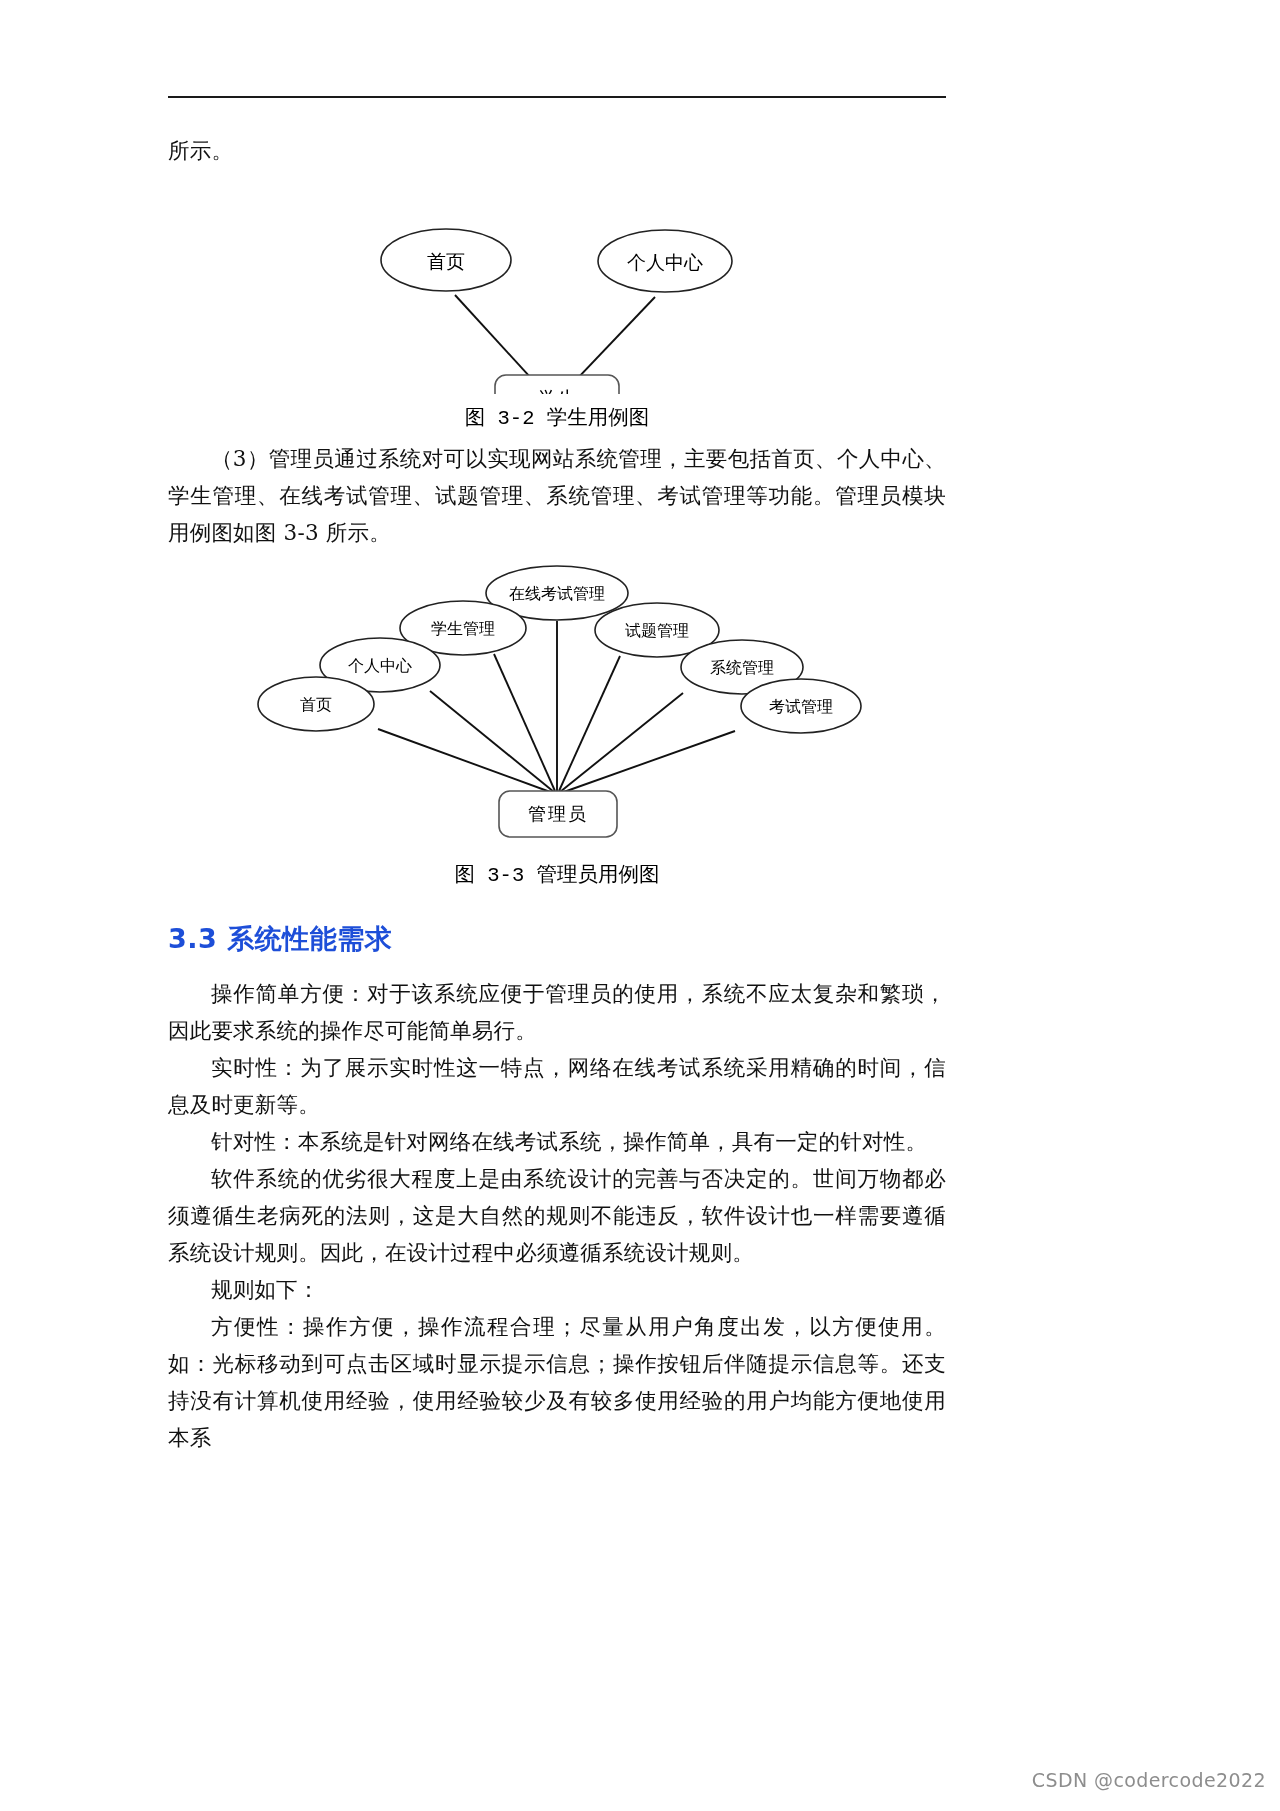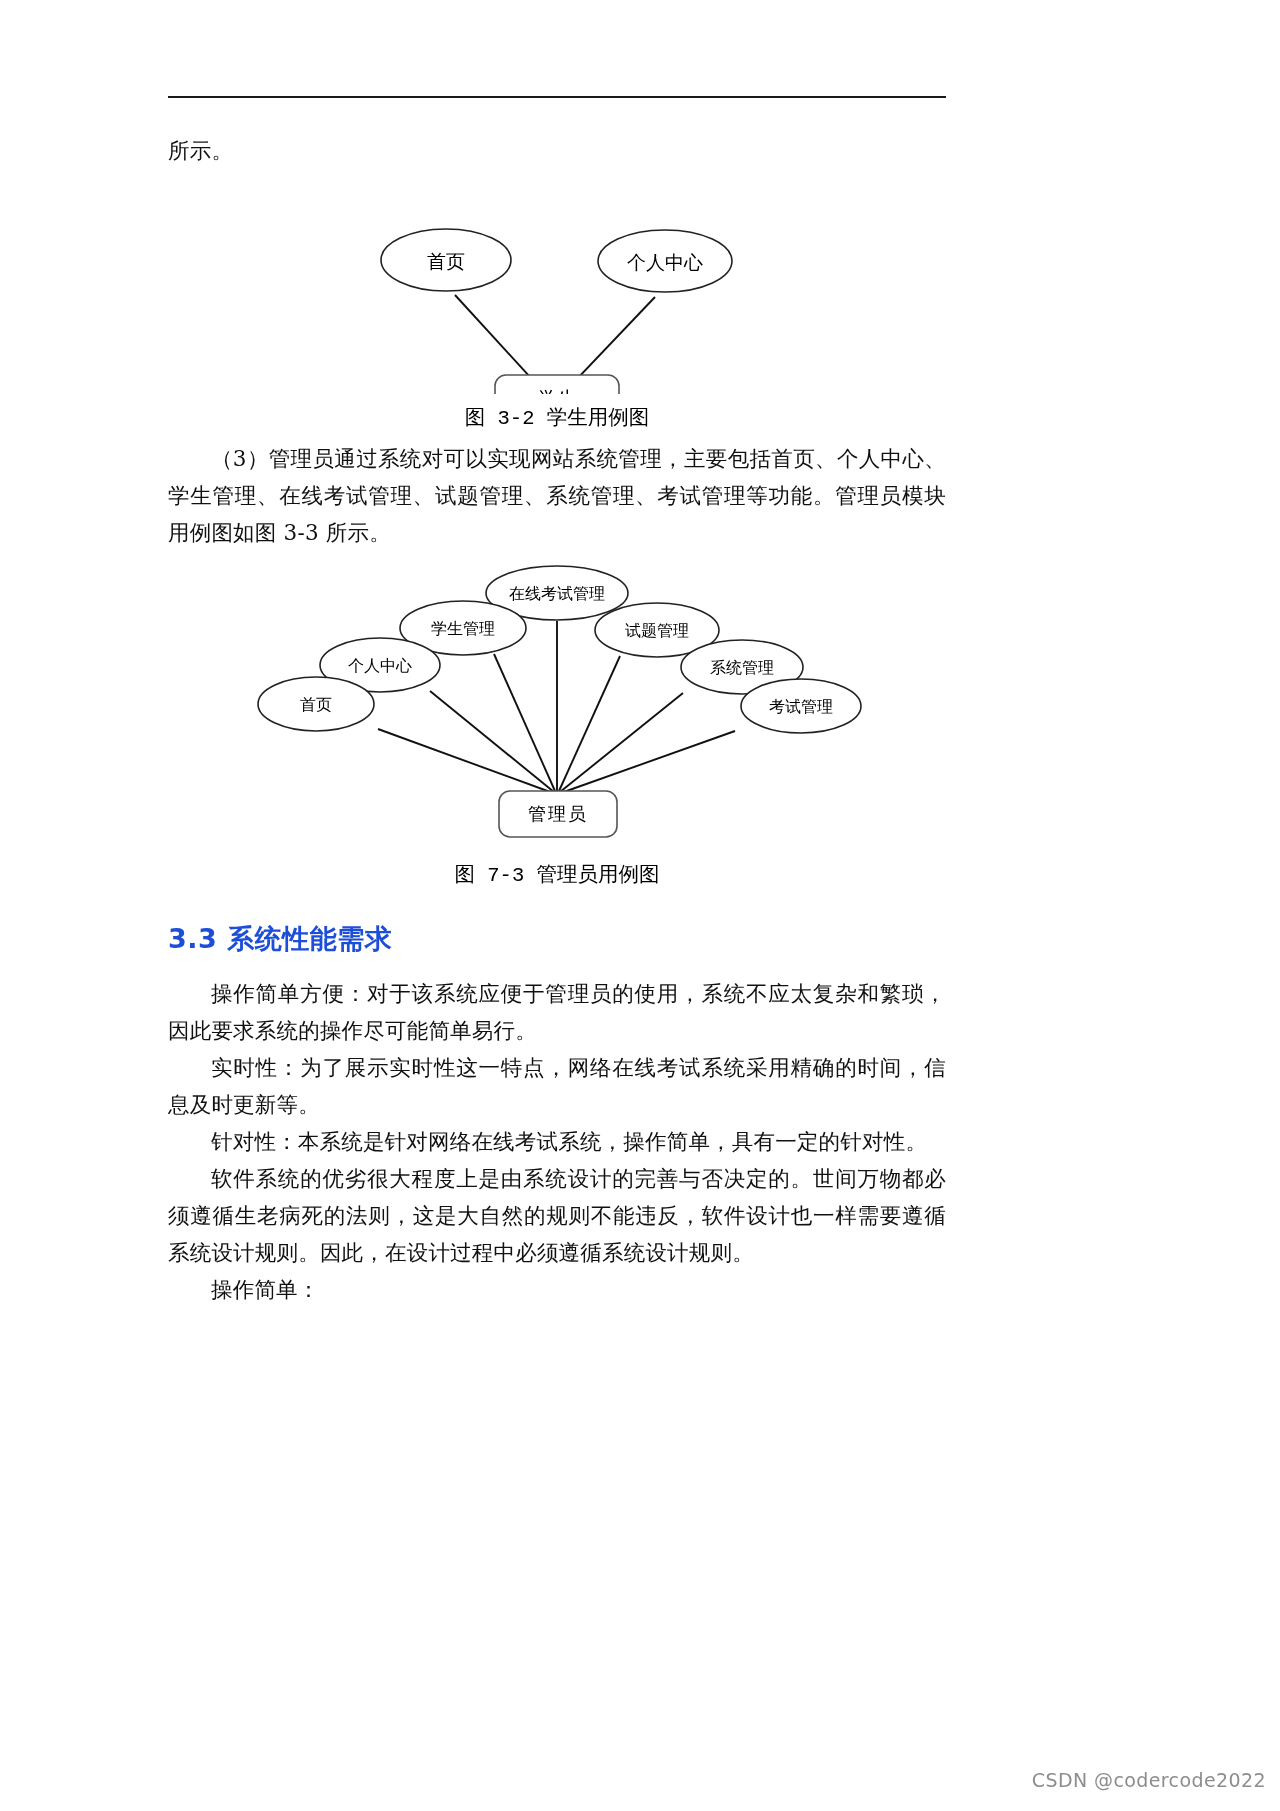--- a/index.html
+++ b/index.html
@@ -188,29 +188,30 @@
           <text class="uml-label" x="633" y="156" font-size="16">考试管理</text>
         </g>
 
         <g>
           <rect class="uml-actor-box" x="331" y="240" width="118" height="46" rx="11" ry="11"></rect>
           <text class="uml-label" x="390" y="264" font-size="18" letter-spacing="2">管理员</text>
         </g>
       </svg>
     </div>
 
-    <p class="fig-caption">图 7-3  管理员用例图</p>
+    <p class="fig-caption">图 3-3  管理员用例图</p>
 
     <h2 class="section-h">3.3 系统性能需求</h2>
 
     <p class="para indent">操作简单方便：对于该系统应便于管理员的使用，系统不应太复杂和繁琐，因此要求系统的操作尽可能简单易行。</p>
     <p class="para indent">实时性：为了展示实时性这一特点，网络在线考试系统采用精确的时间，信息及时更新等。</p>
     <p class="para indent">针对性：本系统是针对网络在线考试系统，操作简单，具有一定的针对性。</p>
 
 
     <p class="para indent">软件系统的优劣很大程度上是由系统设计的完善与否决定的。世间万物都必须遵循生老病死的法则，这是大自然的规则不能违反，软件设计也一样需要遵循系统设计规则。因此，在设计过程中必须遵循系统设计规则。</p>
-    <p class="para indent">操作简单：</p>
+    <p class="para indent">规则如下：</p>
+    <p class="para indent">方便性：操作方便，操作流程合理；尽量从用户角度出发，以方便使用。如：光标移动到可点击区域时显示提示信息；操作按钮后伴随提示信息等。还支持没有计算机使用经验，使用经验较少及有较多使用经验的用户均能方便地使用本系</p>
 
   </div>
 
   <div class="watermark">CSDN @codercode2022</div>
 
 </div>
 
 </body></html>

